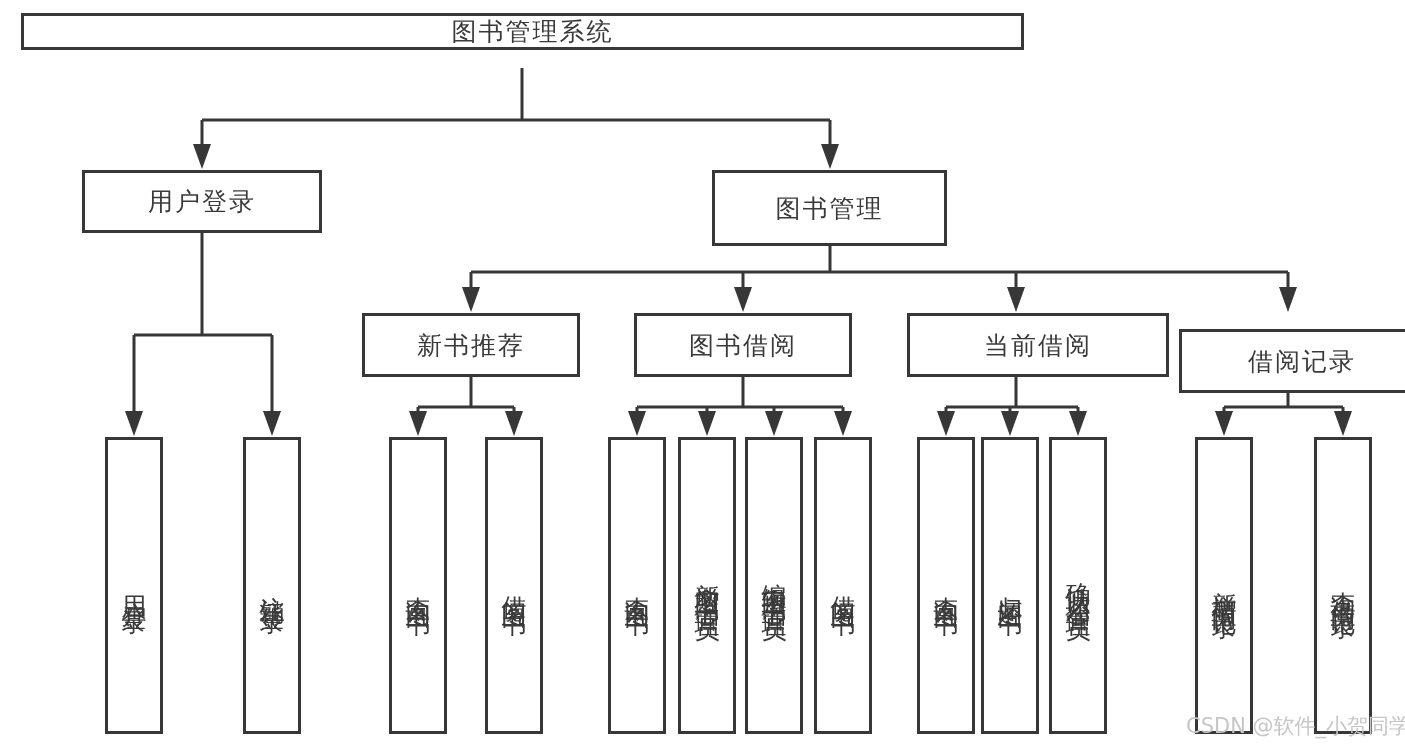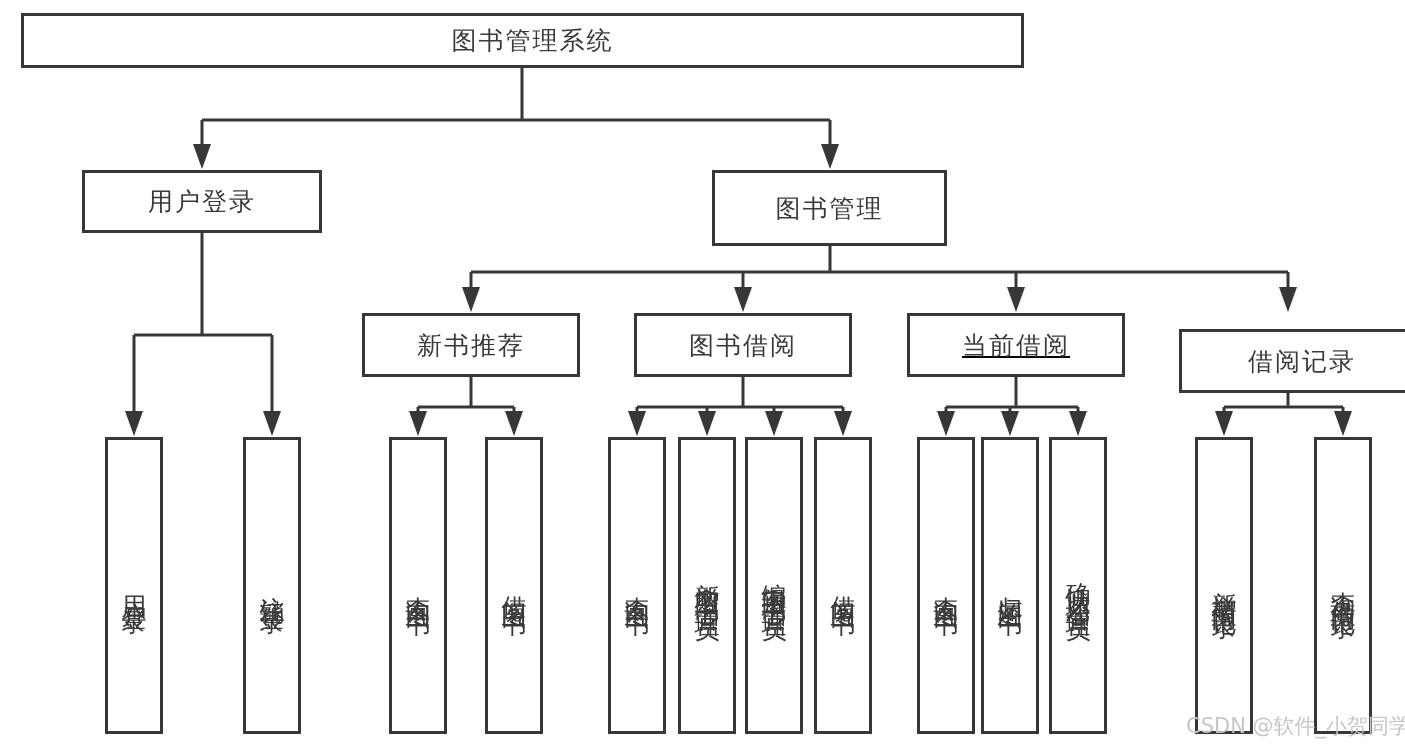--- a/index.html
+++ b/index.html
@@ -93,38 +93,38 @@
       <polygon points="765,411 783,411 774,436"></polygon>
       <polygon points="834,411 852,411 843,436"></polygon>
       <polygon points="937,411 955,411 946,436"></polygon>
       <polygon points="1001,411 1019,411 1010,436"></polygon>
       <polygon points="1069,411 1087,411 1078,436"></polygon>
       <polygon points="1215,411 1233,411 1224,436"></polygon>
       <polygon points="1334,411 1352,411 1343,436"></polygon>
     </g>
   </svg>
 
-  <div class="hbox" style="left:21px; top:13px; width:1003px; height:55px;padding-left:20px;">
+  <div class="hbox" style="left:21px; top:13px; width:1003px; height:37px;padding-left:20px;">
     <span class="lbl">图书管理系统</span>
   </div>
 
   <div class="hbox" style="left:82px; top:170px; width:240px; height:63px;">
     <span class="lbl">用户登录</span>
   </div>
   <div class="hbox" style="left:712px; top:170px; width:235px; height:76px;">
     <span class="lbl">图书管理</span>
   </div>
 
   <div class="hbox" style="left:634px; top:313px; width:218px; height:64px;">
     <span class="lbl">图书借阅</span>
   </div>
   <div class="hbox" style="left:362px; top:313px; width:218px; height:64px;">
     <span class="lbl">新书推荐</span>
   </div>
-  <div class="hbox" style="left:907px; top:313px; width:218px; height:64px;text-decoration:underline;">
+  <div class="hbox" style="left:907px; top:313px; width:262px; height:64px;">
     <span class="lbl">当前借阅</span>
   </div>
   <div class="hbox" style="left:1179px; top:329px; width:246px; height:64px;">
     <span class="lbl">借阅记录</span>
   </div>
 
   <div class="vbox" style="left:105px;">
     <span class="vtext">用户登录</span>
   </div>
   <div class="vbox" style="left:243px;">

